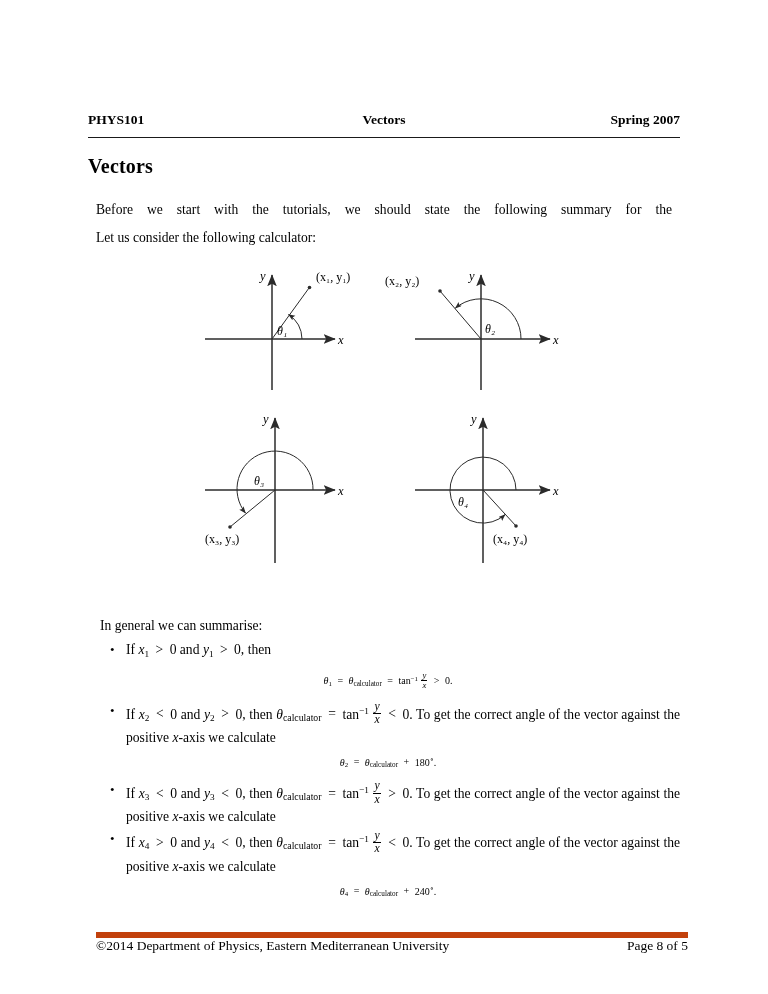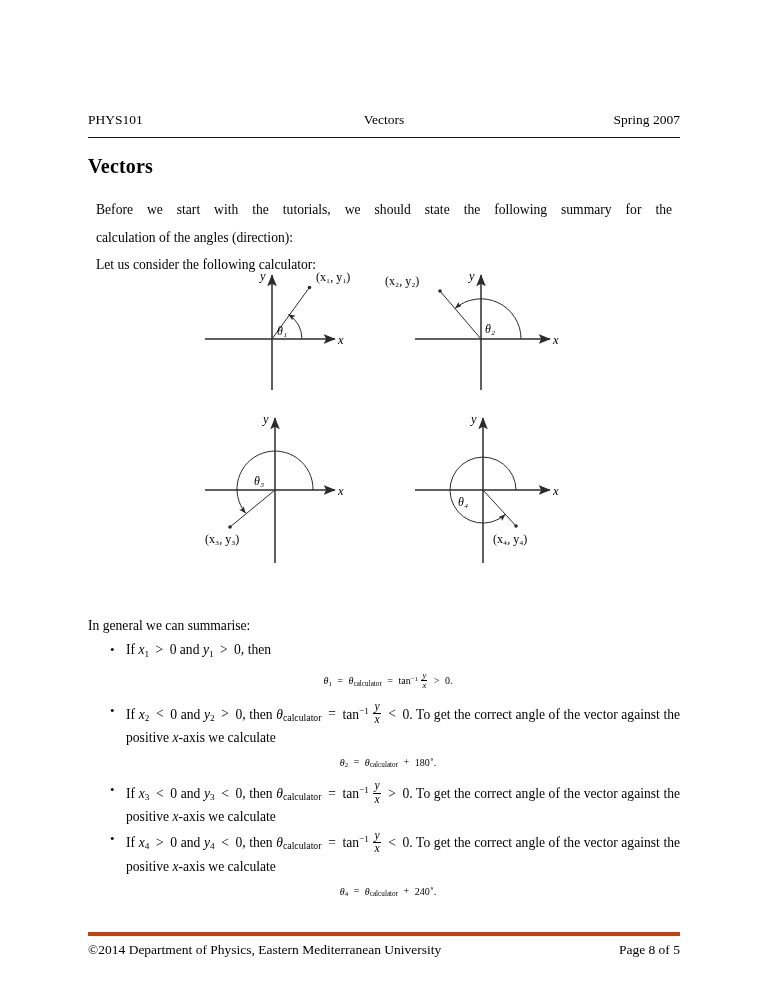--- a/index.html
+++ b/index.html
@@ -29,20 +29,21 @@
     top: 112px;
     left: 0;
     width: 592px;
     height: 22px;
     display: flex;
     align-items: baseline;
     justify-content: space-between;
     font-size: 13.5px;
     border-bottom: 1px solid #1a1a1a;
     padding-bottom: 3px;
+    font-weight: bold;
   }
   .header .h-left   { flex: 0 0 auto; }
   .header .h-center { position: absolute; left: 0; right: 0; text-align: center; }
   .header .h-right  { flex: 0 0 auto; margin-left: auto; }
 
   
   .doc-title {
     position: absolute;
     top: 155px;
     left: 0;
@@ -73,21 +74,21 @@
     left: 0;
     width: 592px;
     height: 320px;
   }
   .figures svg { position: absolute; left: 0; top: 0; }
 
   
   .summary-line {
     position: absolute;
     top: 618px;
-    left: 0;
+    left: 12px;
     font-size: 13.6px;
   }
 
   
   .bullets {
     position: absolute;
     top: 640px;
     left: 0;
     width: 592px;
     font-size: 13.6px;
@@ -132,46 +133,44 @@
   }
   .frac .num { display: block; border-bottom: 1px solid #000; padding: 0 1px; font-style: italic; }
   .frac .den { display: block; padding: 0 1px; font-style: italic; }
   .rel { margin: 0 3px; }
   .deg { font-size: 0.8em; vertical-align: 0.45em; }
 
   
   .footer {
     position: absolute;
     top: 932px;
-    left: 0;
+    left: 8px;
     width: 592px;
     display: flex;
     align-items: baseline;
     justify-content: space-between;
     font-size: 13.5px;
-    border-top: 4px solid #c2410c;
-    padding-top: 6px;
+    border-top: 6px solid #c2410c;
   }
 </style>
 </head>
 <body>
 
 <div class="page">
 
   <div class="header">
     <span class="h-left">PHYS101</span>
     <span class="h-center">Vectors</span>
     <span class="h-right">Spring 2007</span>
   </div>
 
   <div class="doc-title">Vectors</div>
 
   <div class="intro">
     <p class="just">Before we start with the tutorials, we should state the following summary for the</p>
-    <p>calculation of the angles (direction):</p>
     <p>Let us consider the following calculator:</p>
   </div>
 
   <div class="figures">
     <svg width="592" height="320" viewBox="0 0 592 320">
       <defs>
         <marker id="ahead" markerWidth="9" markerHeight="9" refX="7.5" refY="3.2" orient="auto">
           <path d="M0,0 L8,3.2 L0,6.4 L1.6,3.2 z" fill="#2b2b2b"></path>
         </marker>
         <marker id="ahead-s" markerWidth="8" markerHeight="8" refX="6.5" refY="2.7" orient="auto">

